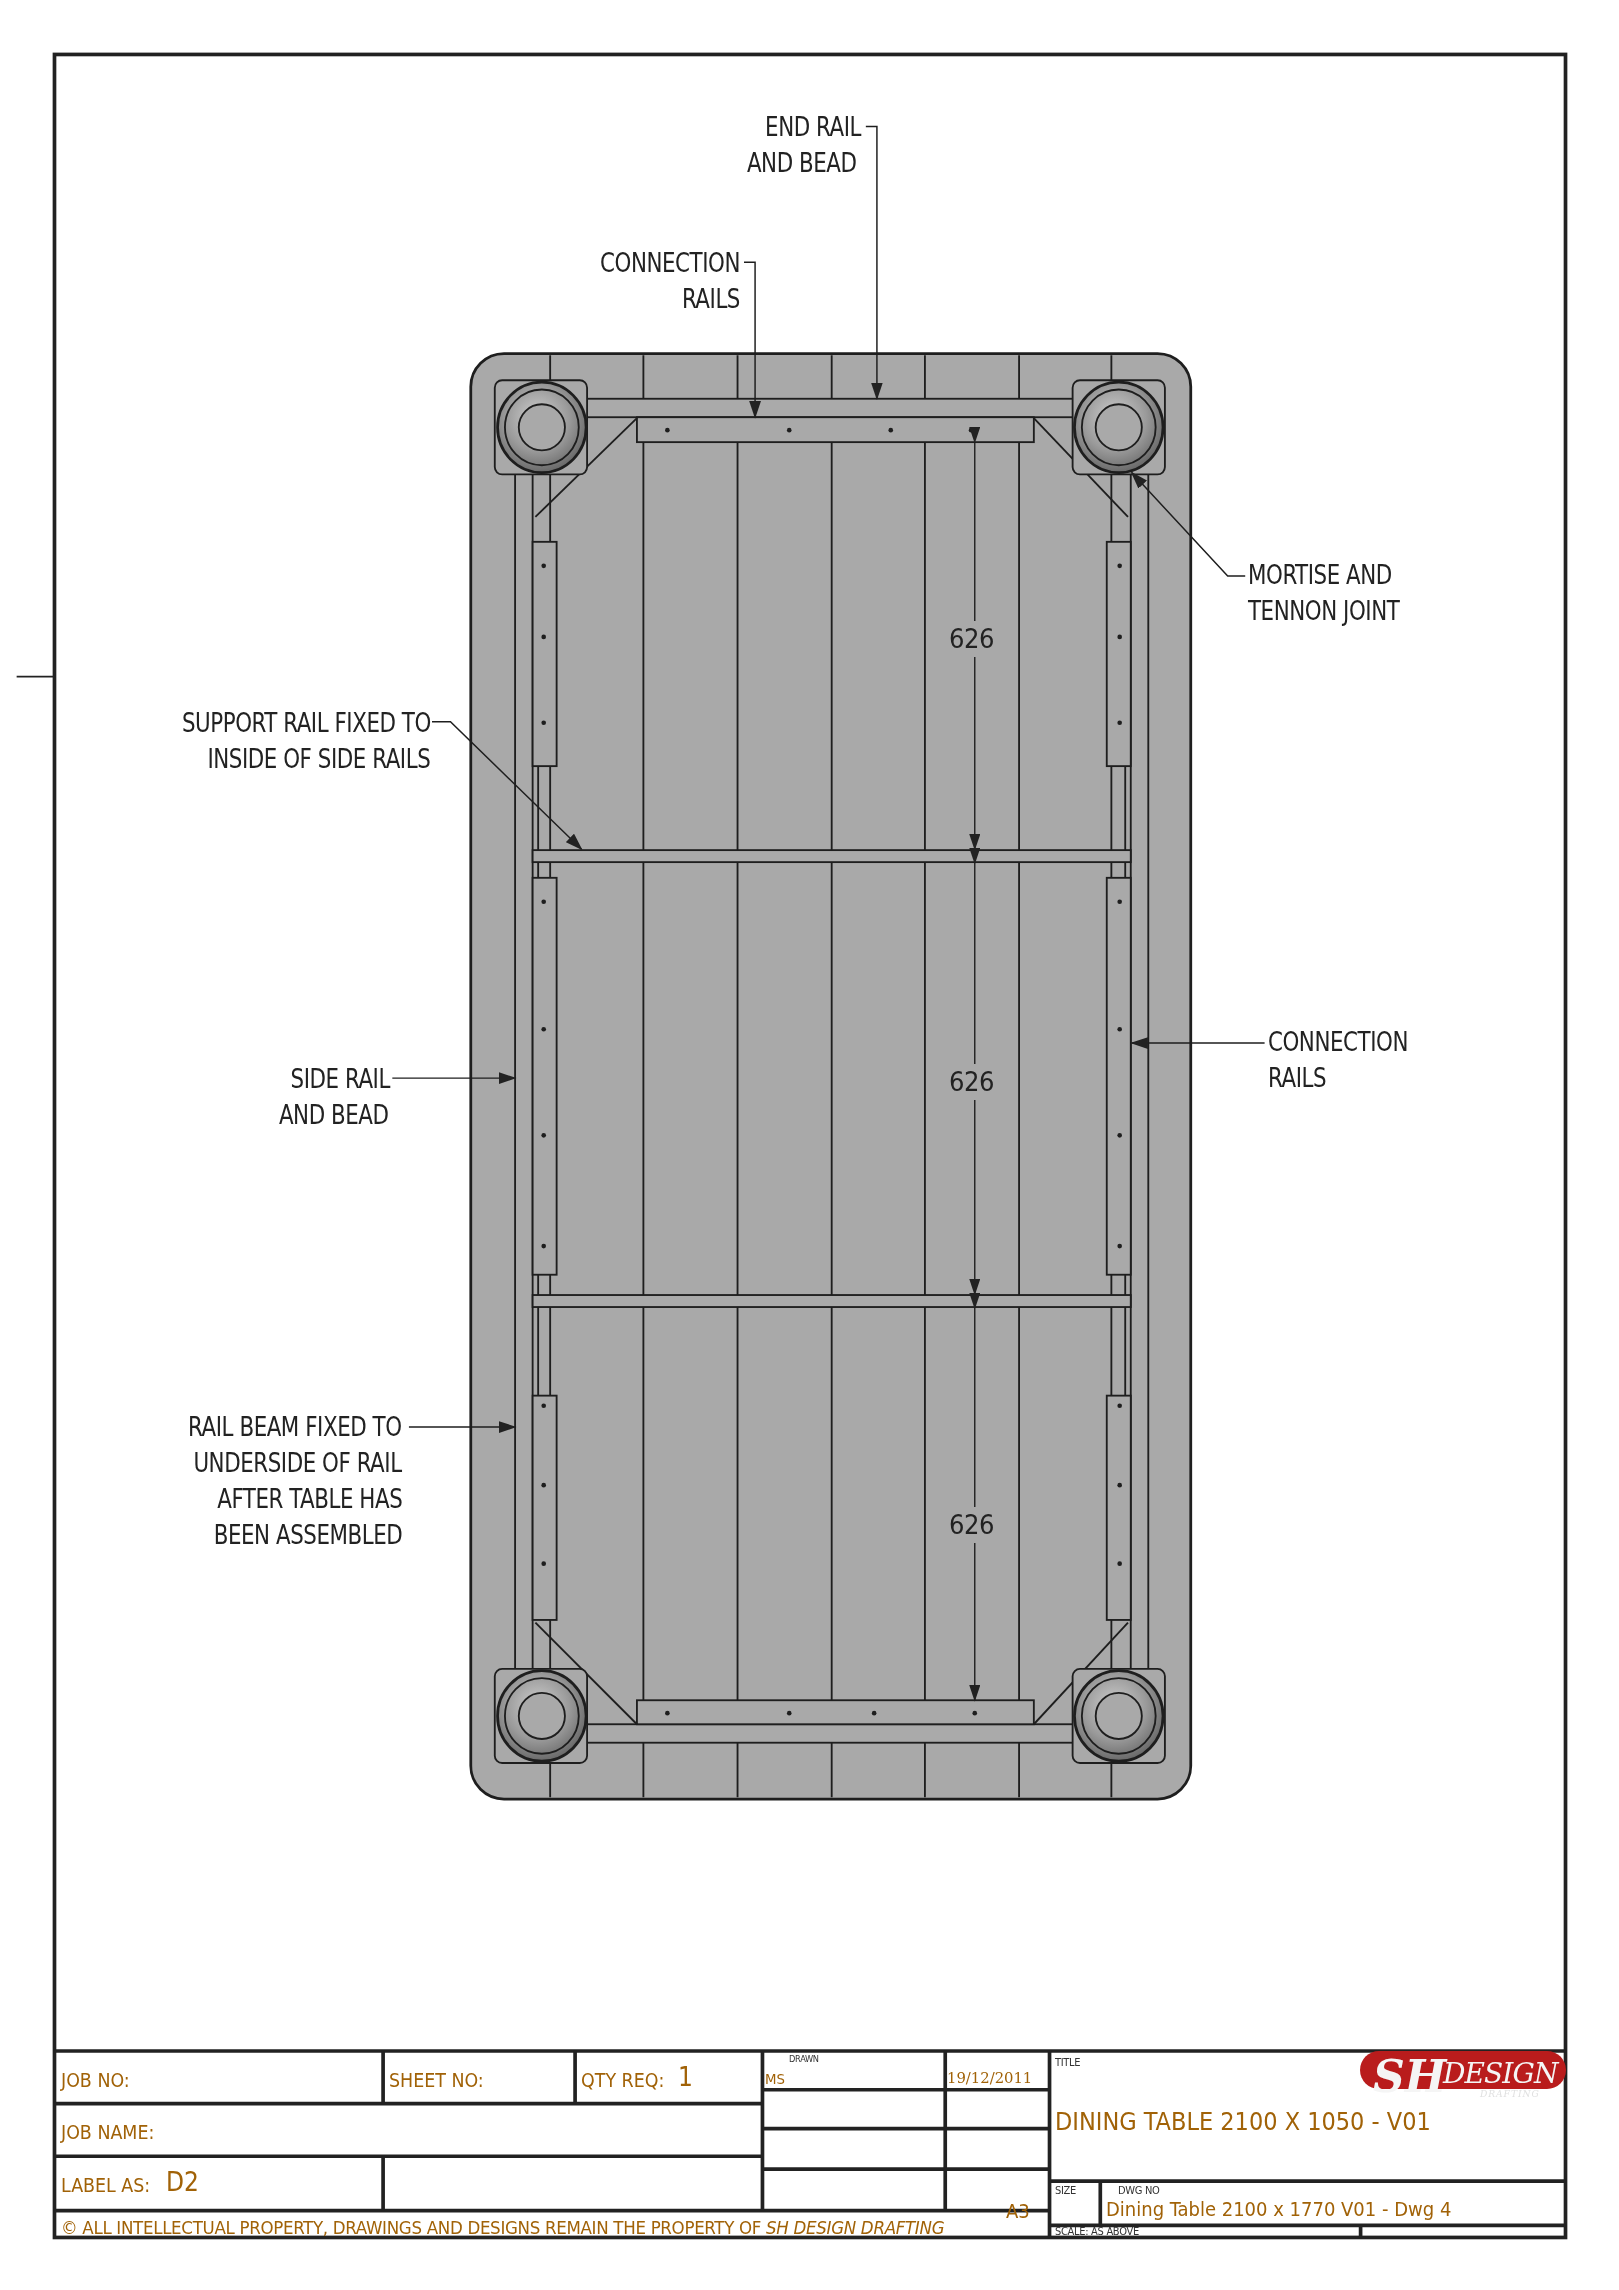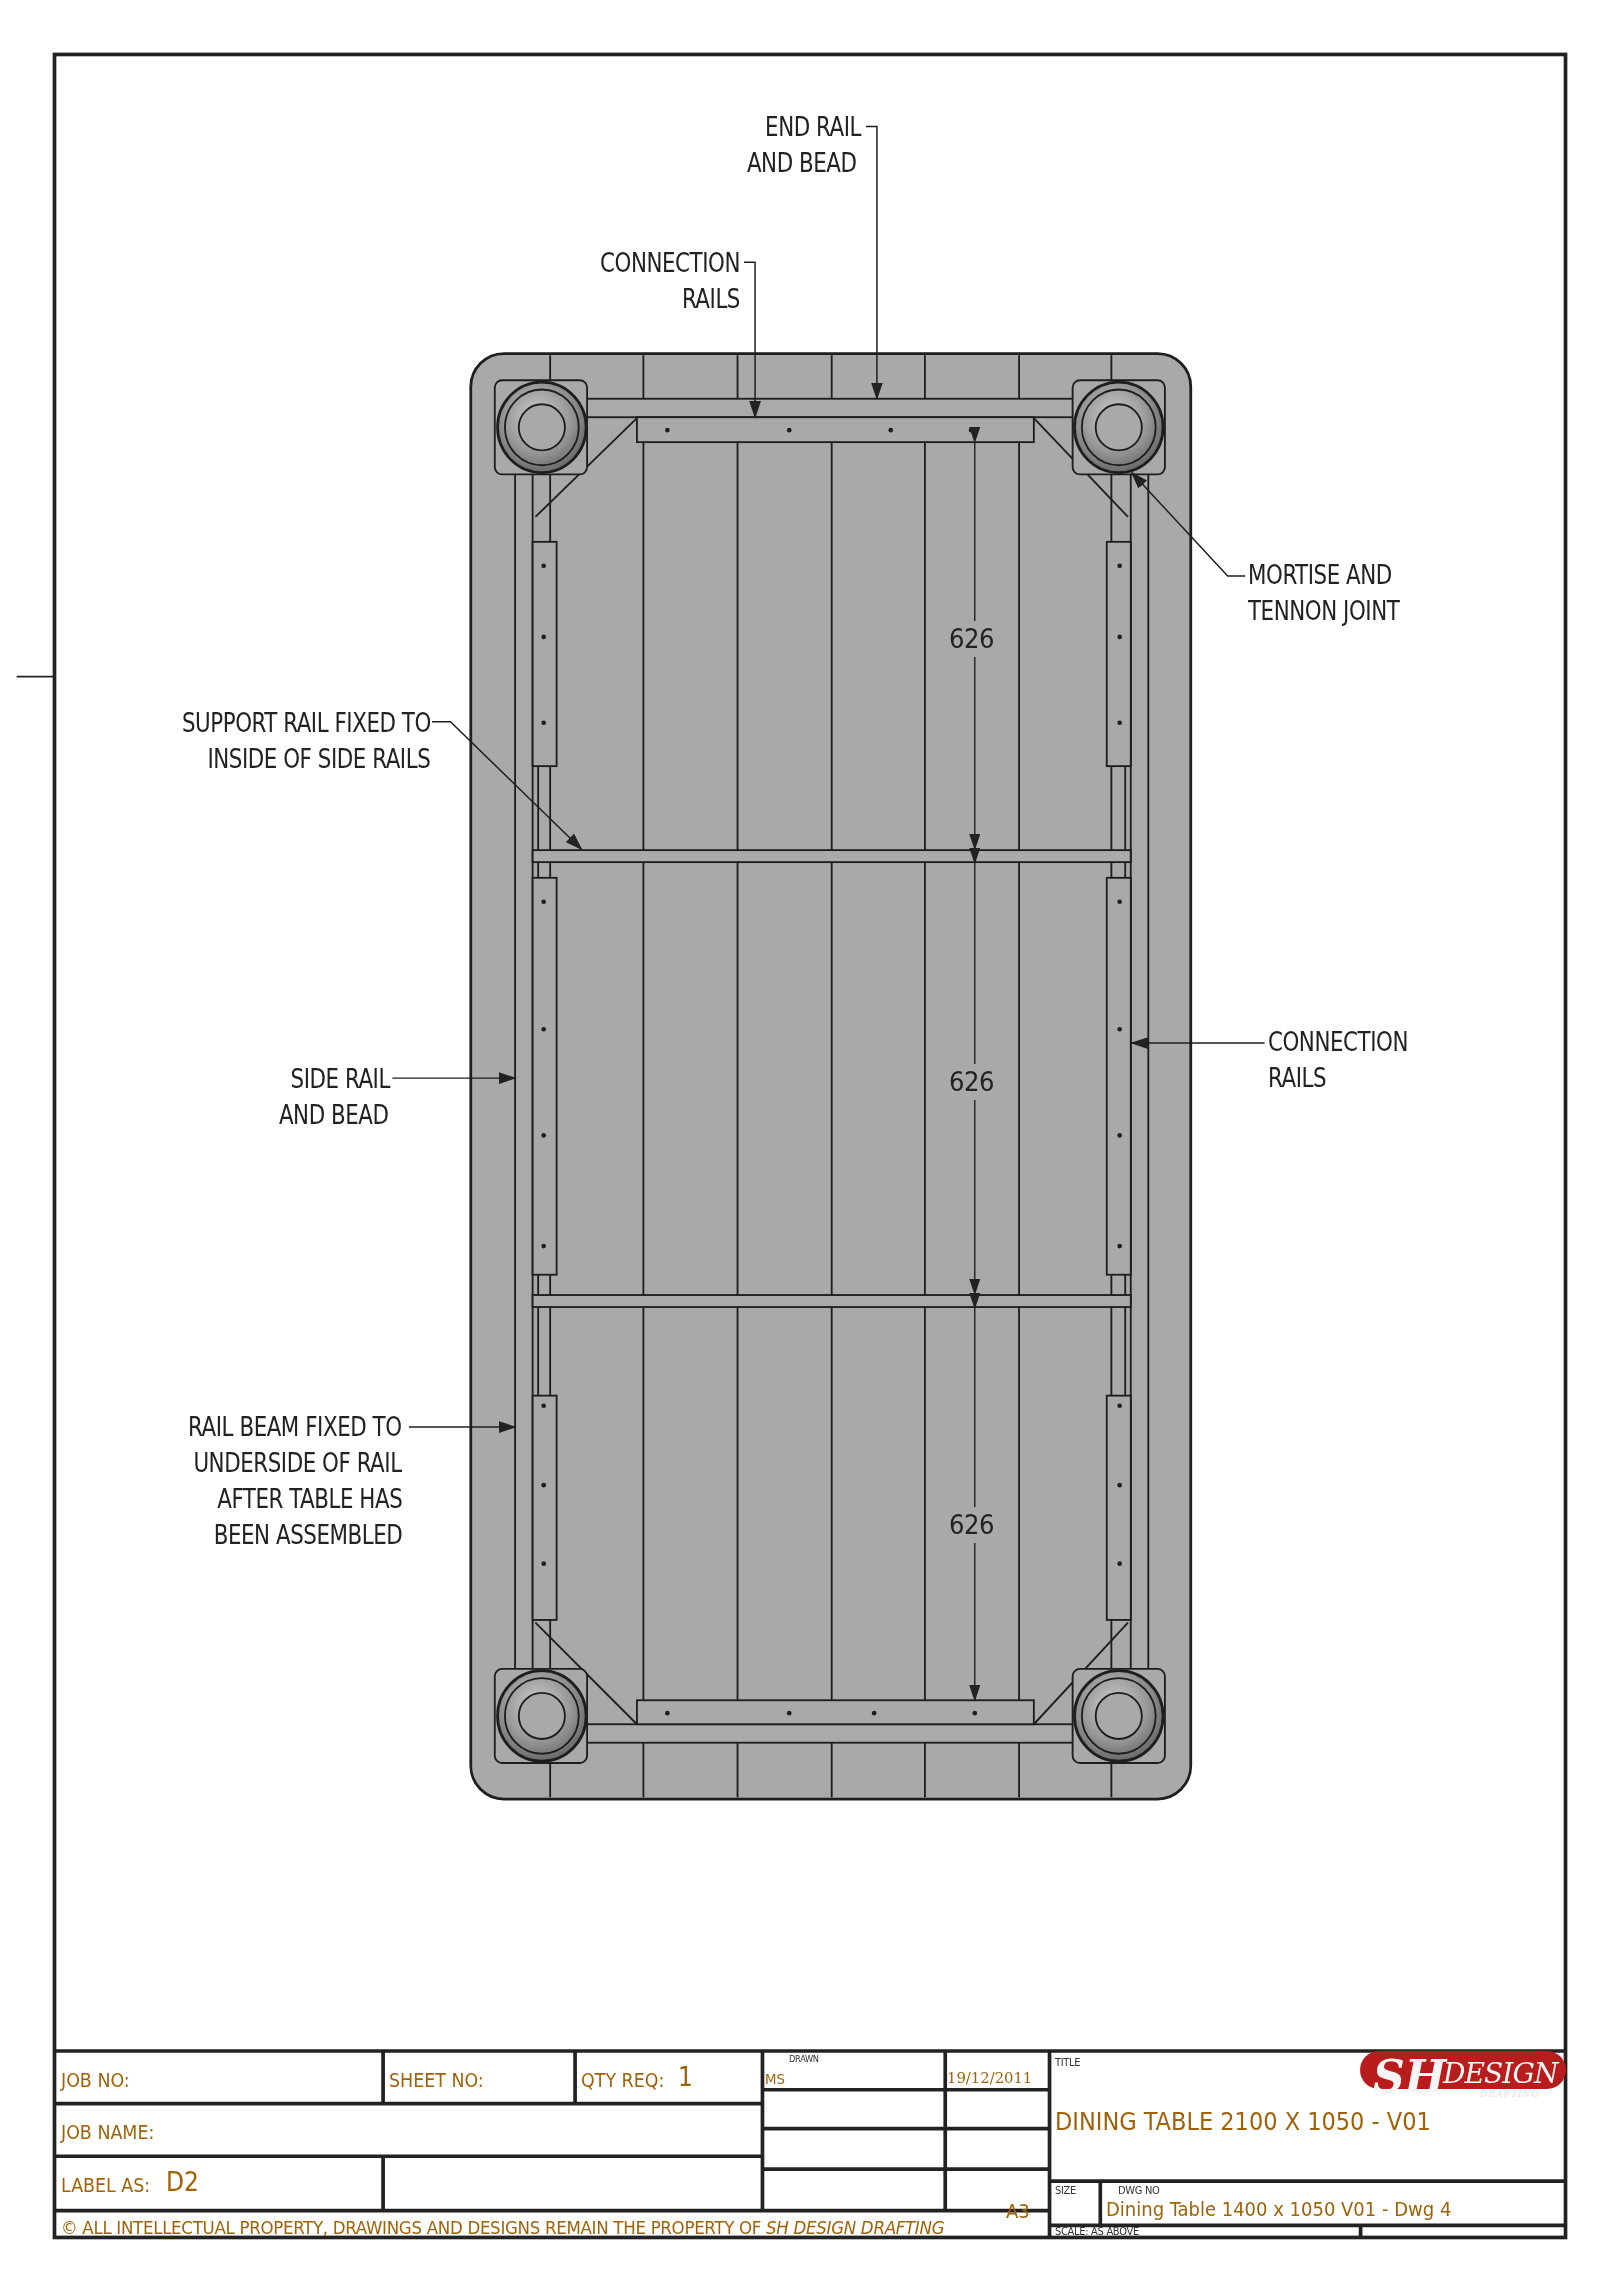--- a/index.html
+++ b/index.html
@@ -219,21 +219,21 @@
 <div class="tb" style="left:166px;top:2167px;font-size:26px;">D2</div>
 <div class="tb" style="left:61px;top:2217px;font-size:18.5px;letter-spacing:-0.3px;">
   <span>© ALL INTELLECTUAL PROPERTY, DRAWINGS AND DESIGNS REMAIN THE PROPERTY OF </span><i>SH DESIGN DRAFTING</i>
 </div>
 
 <div class="tiny" style="left:1055px;top:2056px;">TITLE</div>
 <div class="tb" style="left:1055px;top:2107px;font-size:25px;">DINING TABLE 2100 X 1050 - V01</div>
 <div class="tiny" style="left:1055px;top:2184px;">SIZE</div>
 <div class="tb" style="left:1006px;top:2199px;font-size:20px;">A3</div>
 <div class="tiny" style="left:1118px;top:2184px;">DWG NO</div>
-<div class="tb" style="left:1106px;top:2197px;font-size:20px;">Dining Table 1400 x 1050 V01 - Dwg 4</div>
+<div class="tb" style="left:1106px;top:2197px;font-size:20px;">Dining Table 2100 x 1770 V01 - Dwg 4</div>
 <div class="tiny" style="left:1055px;top:2225px;">SCALE: AS ABOVE</div>
 
 <div class="logo">
   <span style="position:absolute;left:13px;top:0px;font-family:'DejaVu Serif',serif;font-weight:bold;font-style:italic;font-size:44px;color:#f5f5f5;">SH</span>
   <span style="position:absolute;left:83px;top:5.5px;font-family:'DejaVu Serif',serif;font-style:italic;font-size:28px;color:#f5f5f5;letter-spacing:-0.9px;">DESIGN</span>
   <span style="position:absolute;left:120px;top:37px;font-family:'DejaVu Serif',serif;font-style:italic;font-size:9.2px;color:#e0e0e0;letter-spacing:0.9px;">DRAFTING</span>
 </div>
 </div>
 
 

